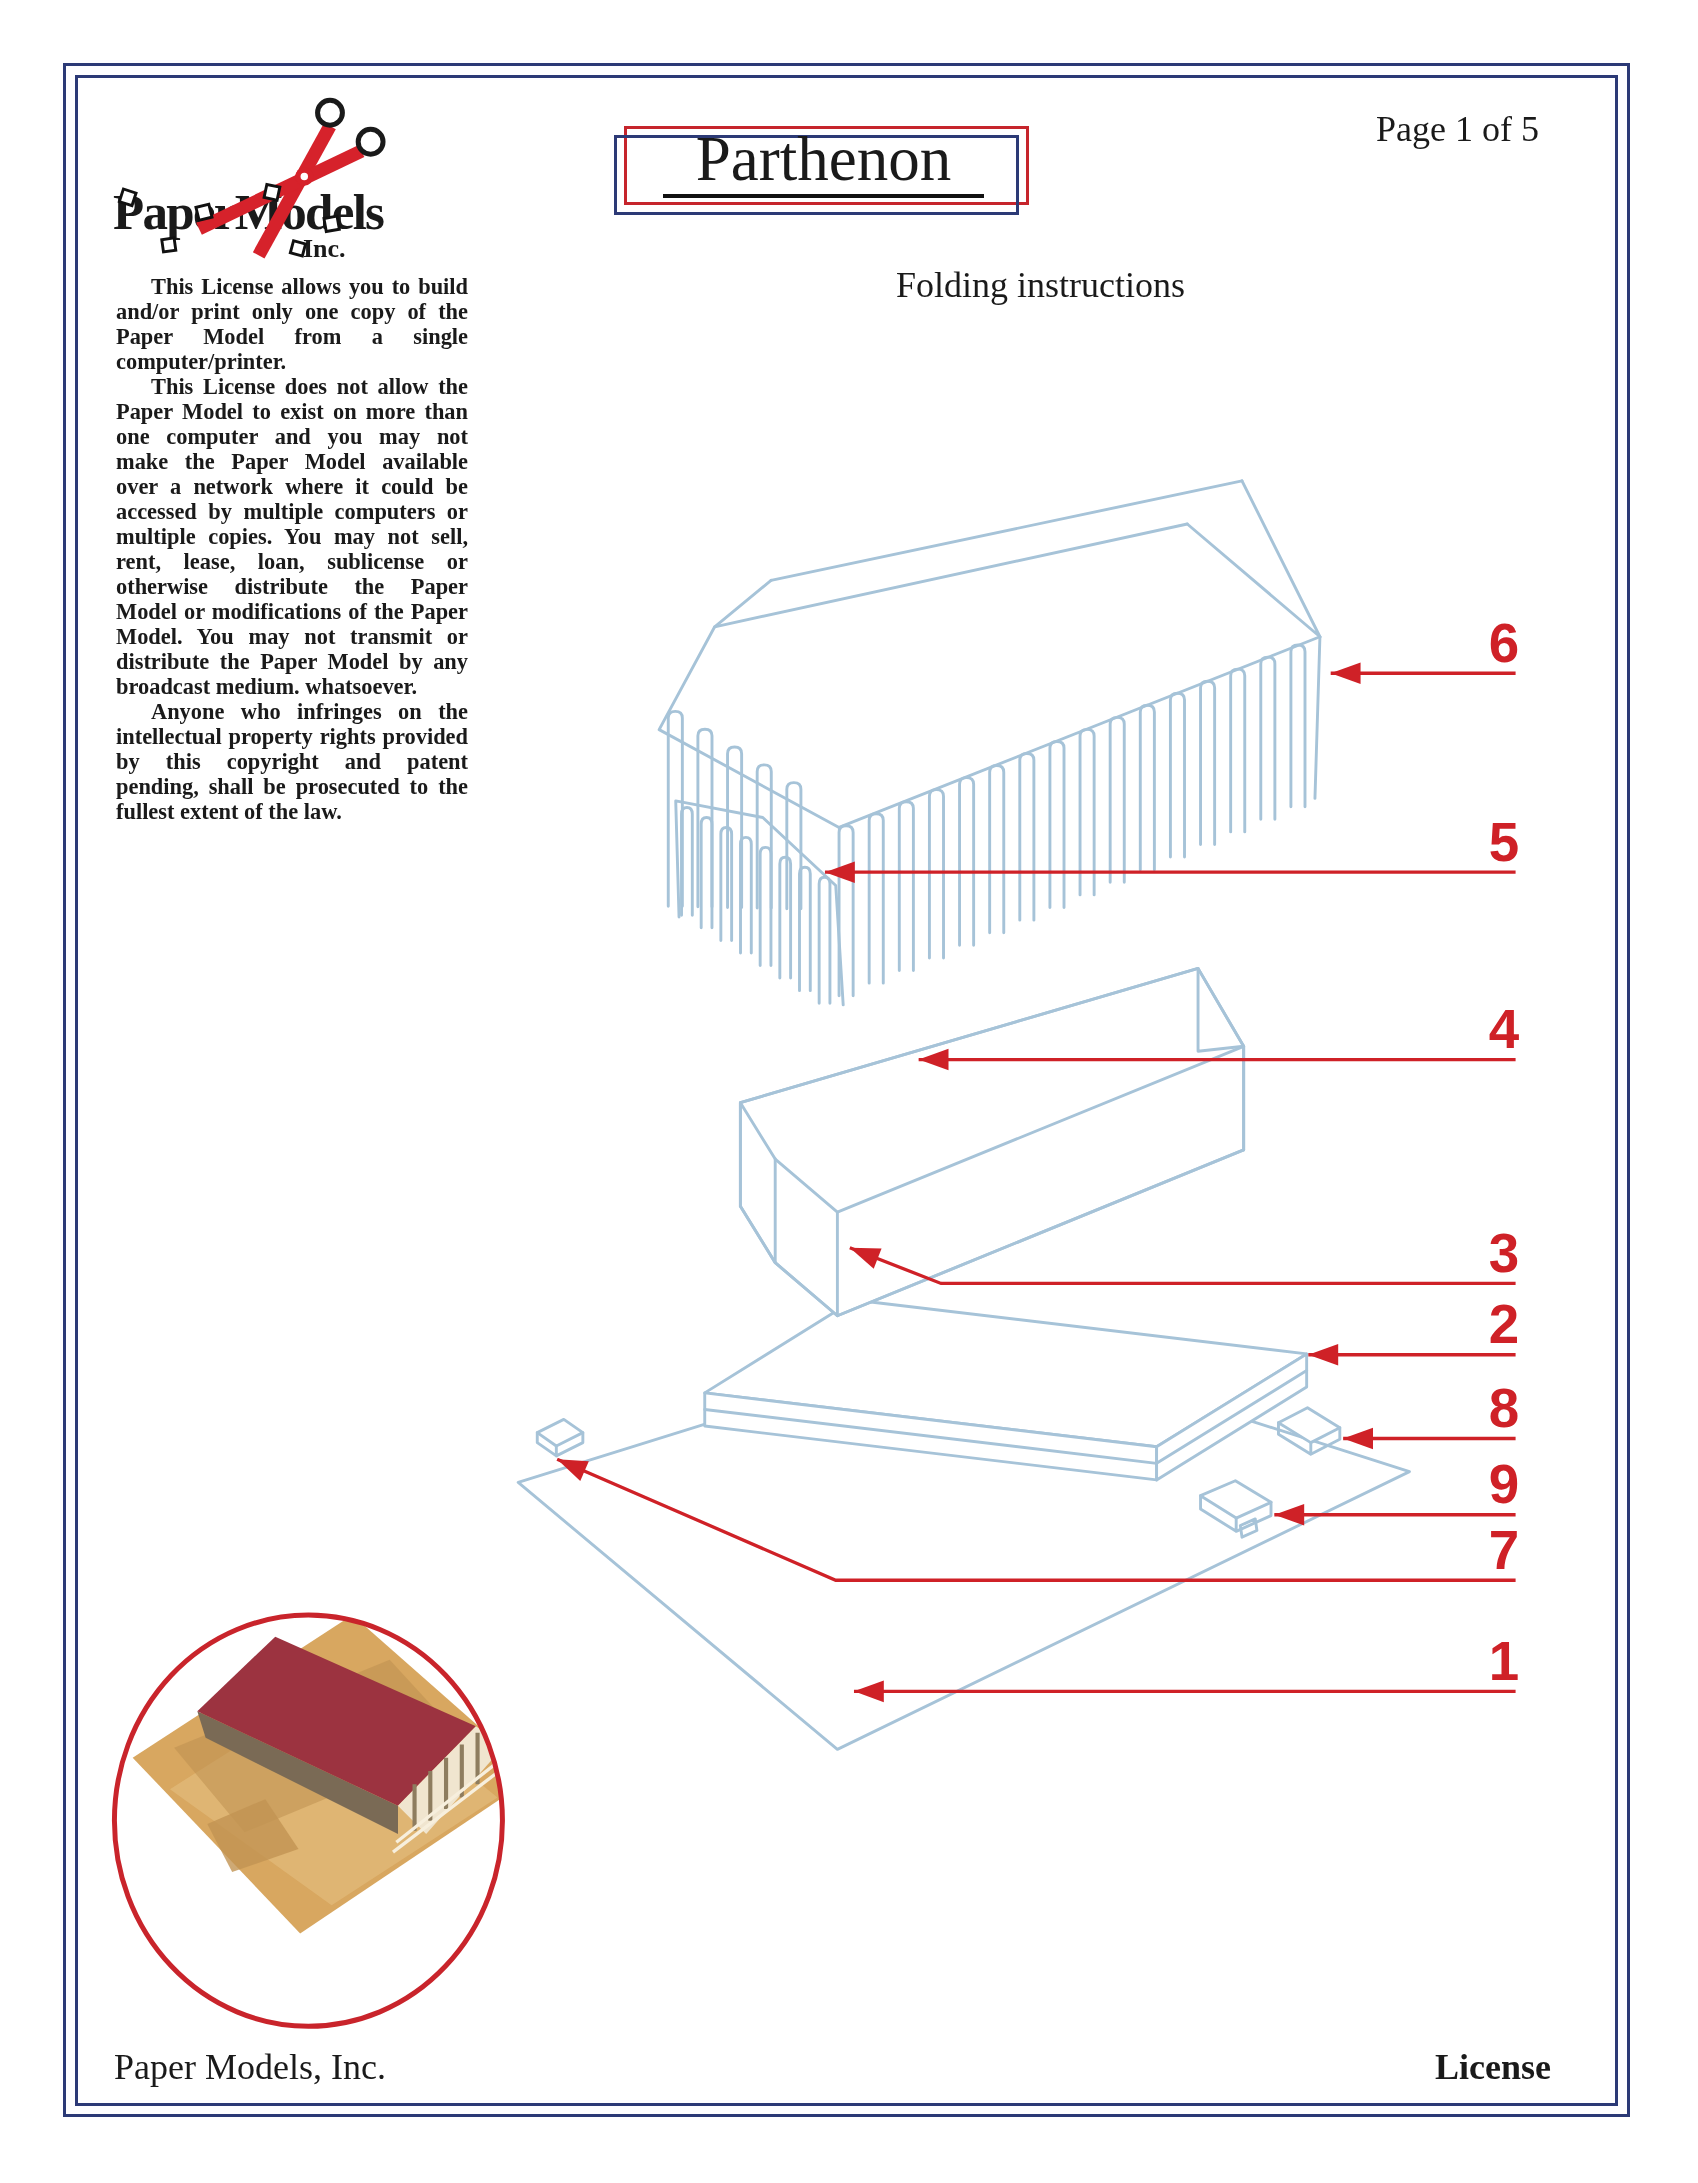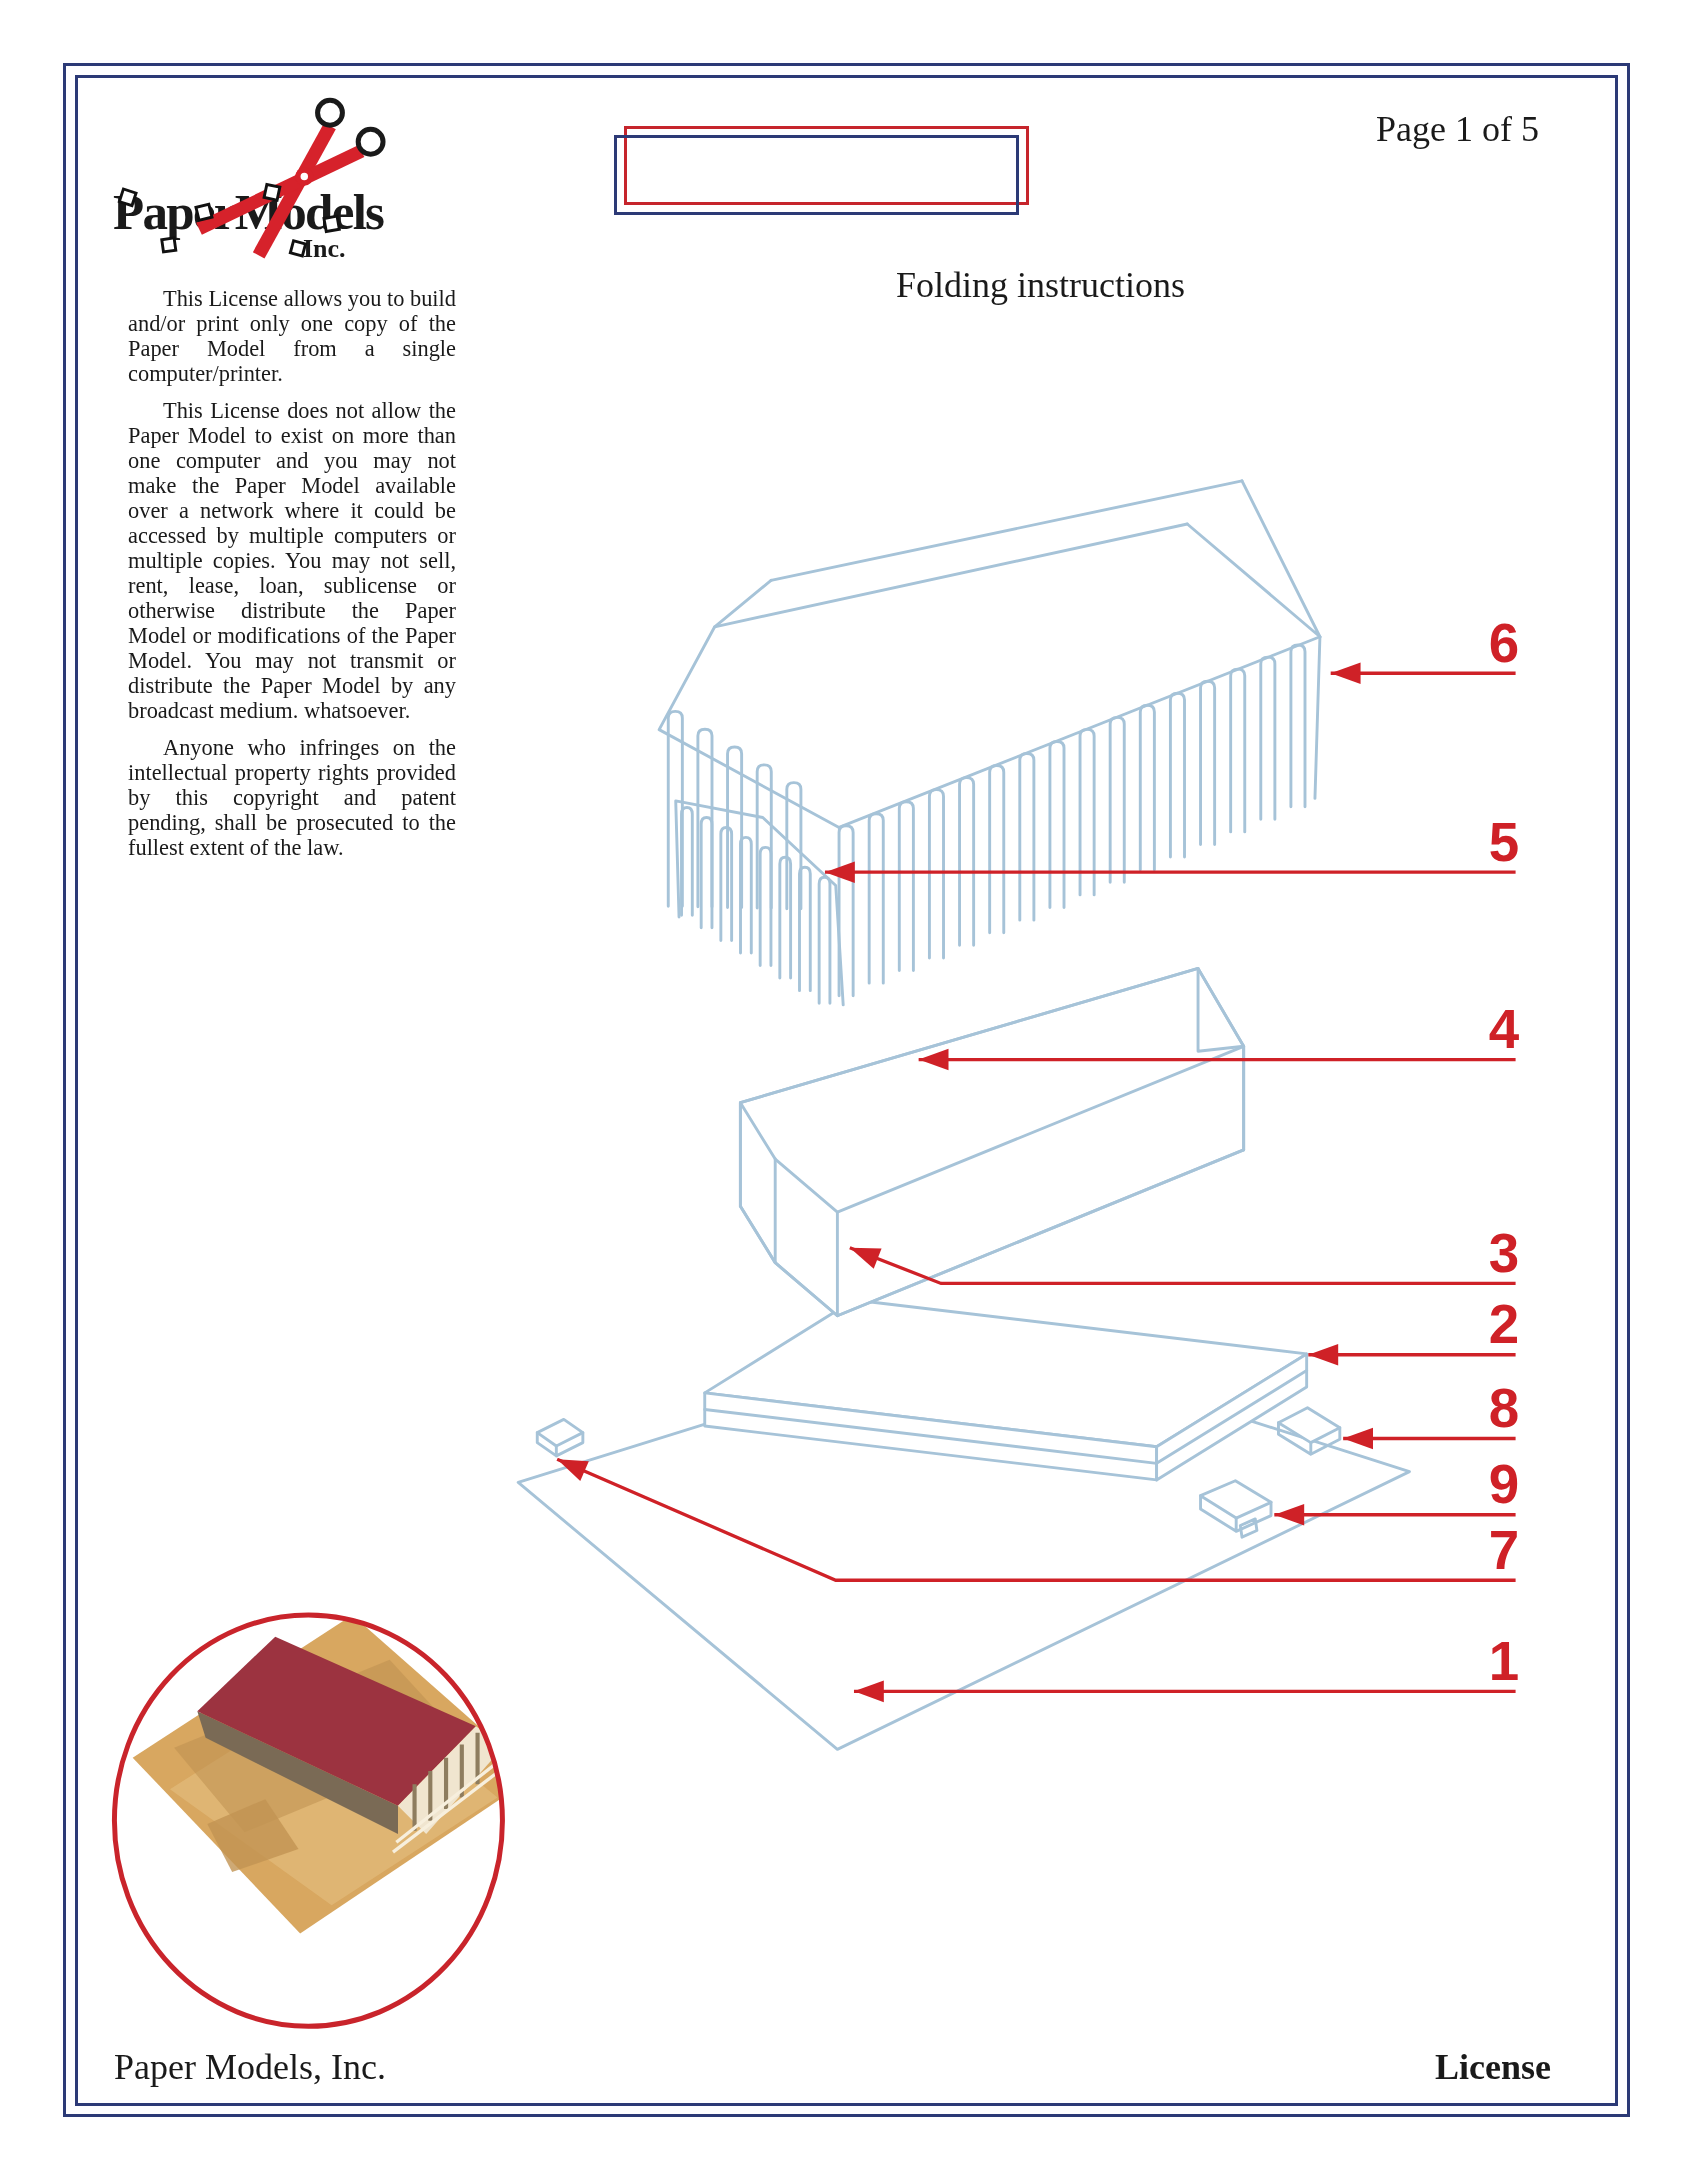--- a/index.html
+++ b/index.html
@@ -14,21 +14,21 @@
   .title-navy{position:absolute;left:614px;top:135px;width:399px;height:74px;border:3.3px solid #2c3a76;}
   .title-text{position:absolute;left:624px;top:124px;width:399px;text-align:center;}
   .title-text span{display:inline-block;font-size:63px;line-height:70px;
         padding:0 33px;border-bottom:4.1px solid #111;}
   .subtitle{position:absolute;left:896px;top:264px;font-size:36px;}
   .logo-text{position:absolute;left:113px;top:187px;font-size:51px;font-weight:bold;
         letter-spacing:-1.7px;line-height:51px;}
   .logo-inc{position:absolute;left:303px;top:234px;font-size:26px;font-weight:bold;text-align:center;}
   .license{position:absolute;left:116px;top:274px;width:352px;font-size:22.4px;line-height:25px;
         text-align:justify;}
-  .license p{margin:12px;text-indent:35px;}
+  .license p{margin:0;text-indent:35px;font-weight:bold;}
   .footer-company{position:absolute;left:114px;top:2046px;font-size:36px;font-weight:normal;}
   .footer-site{position:absolute;left:710px;top:2046px;font-size:36px;font-weight:bold;}
   .footer-patent{position:absolute;left:1435px;top:2046px;font-size:36px;font-weight:bold;}
   svg.overlay{position:absolute;left:0;top:0;width:1698px;height:2183px;}
   .blue{stroke:#a6c3d8;stroke-width:3.5;fill:none;stroke-linejoin:round;stroke-linecap:round;}
   .bluefill{stroke:#a6c3d8;stroke-width:3.5;fill:#ffffff;stroke-linejoin:round;}
   .callout-line{stroke:#cf2127;stroke-width:4;fill:none;}
   .callout-head{fill:#cf2127;stroke:none;}
   .callout-num{fill:#cf2127;font-family:"Liberation Sans",sans-serif;font-weight:bold;
         font-size:66px;text-anchor:middle;}
@@ -38,20 +38,21 @@
 
 <div class="page">
 
   <div class="border-outer"></div>
   <div class="border-inner"></div>
 
   <div class="page-num">Page 1 of 5</div>
 
   <div class="title-red"></div>
   <div class="title-navy"></div>
+  <div class="title-text"><span>Parthenon</span></div>
 
   <div class="subtitle">Folding instructions</div>
 
   <div class="logo-text">PaperModels</div>
   <div class="logo-inc">Inc.</div>
 
   <div class="license">
     <p>This License allows you to build and/or print only one copy of the Paper Model from a single computer/printer.</p>
     <p>This License does not allow the Paper Model to exist on more than one computer and you may not make the Paper Model available over a network where it could be accessed by multiple computers or multiple copies. You may not sell, rent, lease, loan, sublicense or otherwise distribute the Paper Model or modifications of the Paper Model.  You may not transmit or distribute the Paper Model by any broadcast medium. whatsoever.</p>
     <p>Anyone who infringes on the intellectual property rights provided by this copyright and patent pending, shall be prosecuted to the fullest extent of the law.</p>

